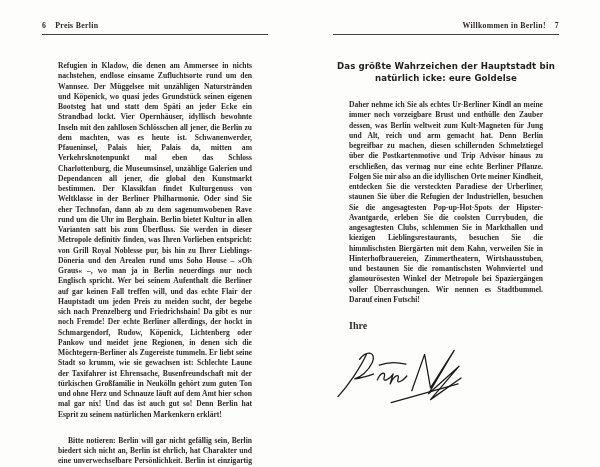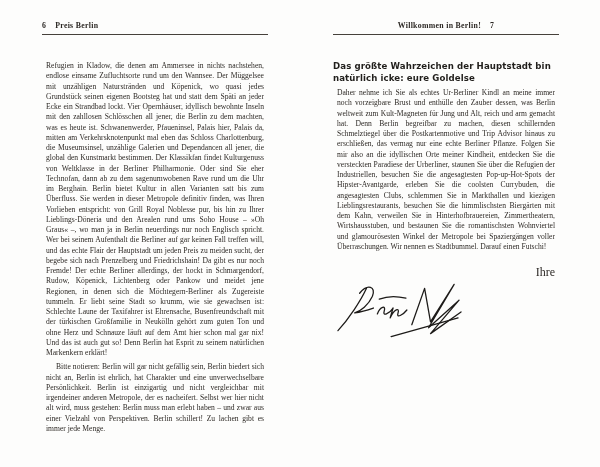--- a/index.html
+++ b/index.html
@@ -8,34 +8,34 @@
     font-family:"Liberation Serif",serif;color:#2e2a26;overflow:hidden;
   }
   .page{position:absolute;top:21px;width:226px;}
   .page-left{left:42px;}
   .page-right{left:333px;}
   .running-header{
     display:flex;align-items:baseline;gap:9px;
     font-weight:bold;font-size:7.8px;letter-spacing:.3px;color:#2b2723;
     border-bottom:1px solid #46413b;padding-bottom:4px;
   }
-  .page-right .running-header{justify-content:center;}
+  .page-right .running-header{justify-content:flex-end;}
   .page-body{
     margin-top:26px;font-size:7.6px;line-height:10.25px;
     text-align:justify;hyphens:auto;-webkit-hyphens:auto;
   }
-  .page-body p{margin:4px;}
+  .page-body p{margin:16px;font-weight:bold;}
   .page-body p.indent{text-indent:10px;}
   .section-heading{
     font-family:"DejaVu Sans","Liberation Sans",sans-serif;
     font-weight:bold;font-size:8.6px;line-height:11.6px;letter-spacing:.1px;
-    margin:9px 0 4px 0;color:#211f1c;text-align:left;
+    margin:9px 0 4px 0;color:#211f1c;text-align:center;
   }
   .closing-block{margin-top:15px;}
-  .salutation{font-size:12px;text-align:right;}
+  .salutation{font-size:10px;text-align:left;}
   .signature-svg{display:block;margin:3px 0 0 2px;}
   .signature-svg path{fill:none;stroke:#1d1b19;stroke-width:1.3;stroke-linecap:round;stroke-linejoin:round;}
 </style>
 </head>
 <body>
 
 <div class="spread">
 
   <section class="page page-left">
     <header class="running-header">

